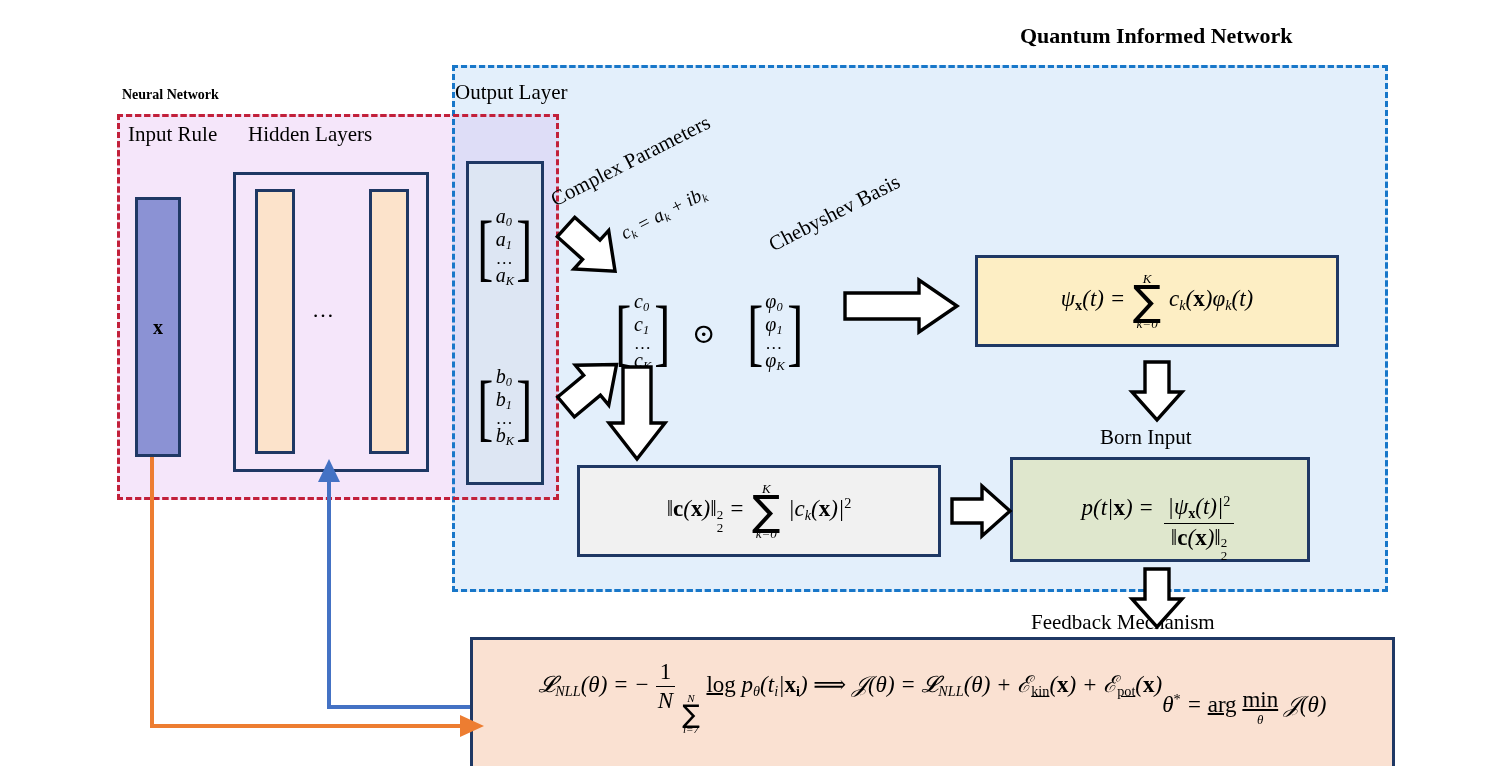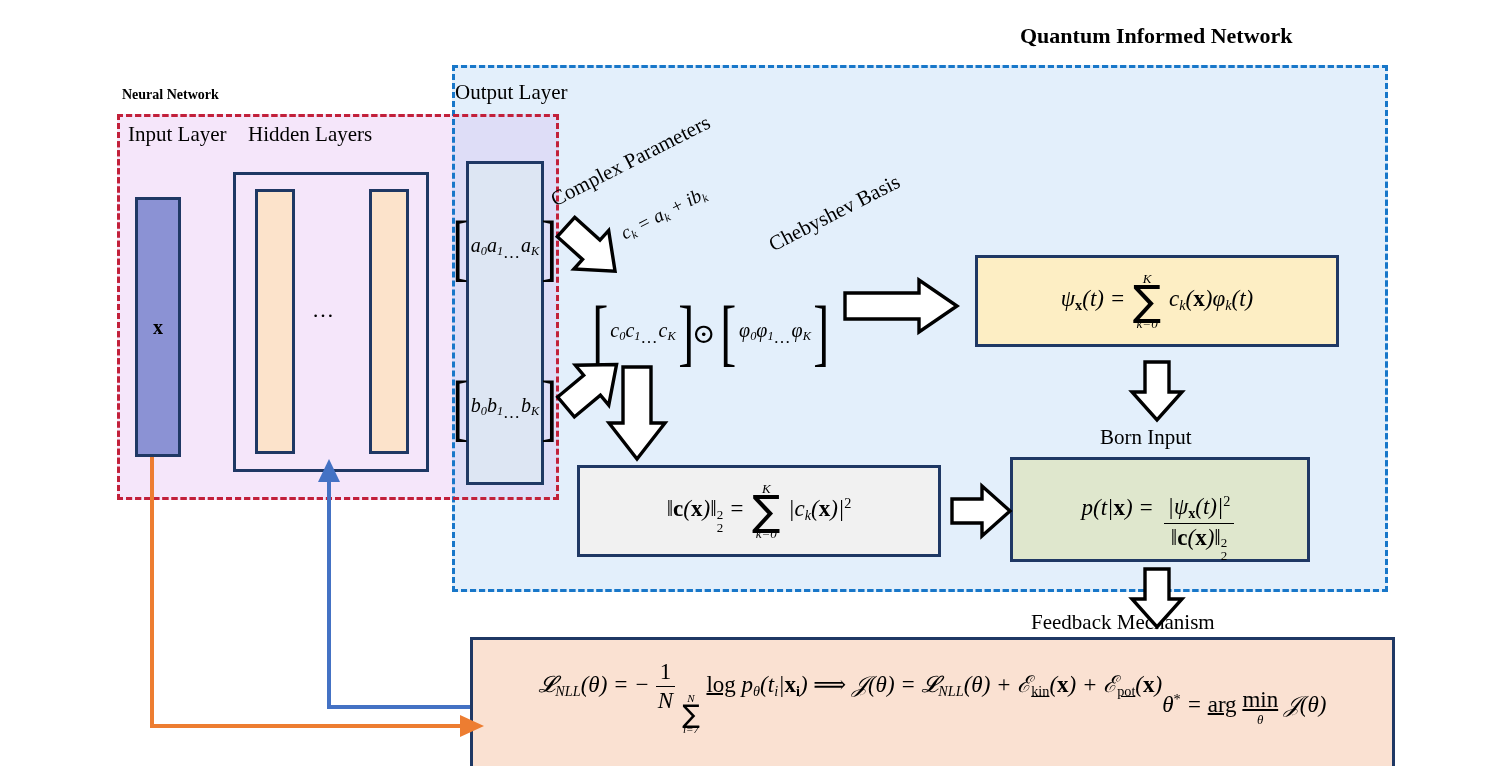--- a/index.html
+++ b/index.html
@@ -49,21 +49,21 @@
   .hid-n2{left:369px;top:172px;width:40px;height:265px;background:#fce3cb;}
   .hid-dots{position:absolute;left:312px;top:280px;font-size:22px;letter-spacing:2px;}
 
   .out-node{left:466px;top:144px;width:78px;height:324px;background:#dde6f3;}
 
   
   .vec{position:absolute;display:flex;align-items:center;justify-content:center;
        font-size:20px;line-height:1.05;}
   .vec .brk{font-size:74px;font-weight:300;line-height:.95;transform:scaleX(.65);
             font-family:"Liberation Serif",serif;}
-  .vec .col{display:flex;flex-direction:row;align-items:flex-end;margin:0 -2px;}
+  .vec .col{display:flex;flex-direction:column;align-items:flex-start;margin:0 -2px;}
   .vec .col i{font-style:italic;}
   .dots3{letter-spacing:1px;font-size:17px;line-height:.7;}
 
   .vec-a{left:470px;top:160px;width:70px;height:140px;}
   .vec-b{left:470px;top:320px;width:70px;height:140px;}
   .vec-c{left:608px;top:245px;width:70px;height:140px;}
   .vec-phi{left:738px;top:245px;width:74px;height:140px;}
   .hadamard{position:absolute;left:692px;top:300px;font-size:28px;}
 
   
@@ -108,21 +108,21 @@
   <div class="region nn-box"></div>
 
   <div class="region overlap-band"></div>
 
   <div class="region qin-box" style="background:transparent;"></div>
   <div class="region nn-box" style="background:transparent;"></div>
 
   <div class="ttl ttl-qin">Quantum Informed Network</div>
   <div class="ttl ttl-nn">Neural Network</div>
   <div class="lbl lbl-out">Output Layer</div>
-  <div class="lbl lbl-in">Input Layer</div>
+  <div class="lbl lbl-in">Input Rule</div>
   <div class="lbl lbl-hid">Hidden Layers</div>
   <div class="lbl lbl-born">Born Input</div>
   <div class="lbl lbl-feedback">Feedback Mechanism</div>
 
   <div class="rot rot-cp">Complex Parameters</div>
   <div class="rot rot-ck">
     <span style="font-style:italic;">c<sub class="s">k</sub> = a<sub class="s">k</sub> + ib<sub class="s">k</sub></span>
   </div>
   <div class="rot rot-cheb">Chebyshev Basis</div>
 

